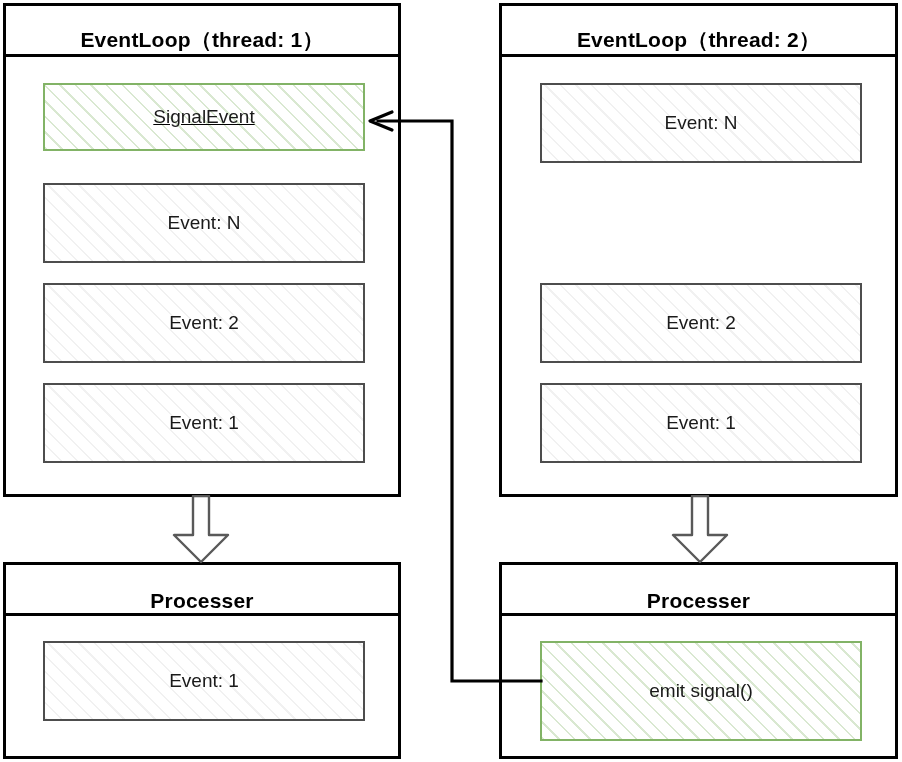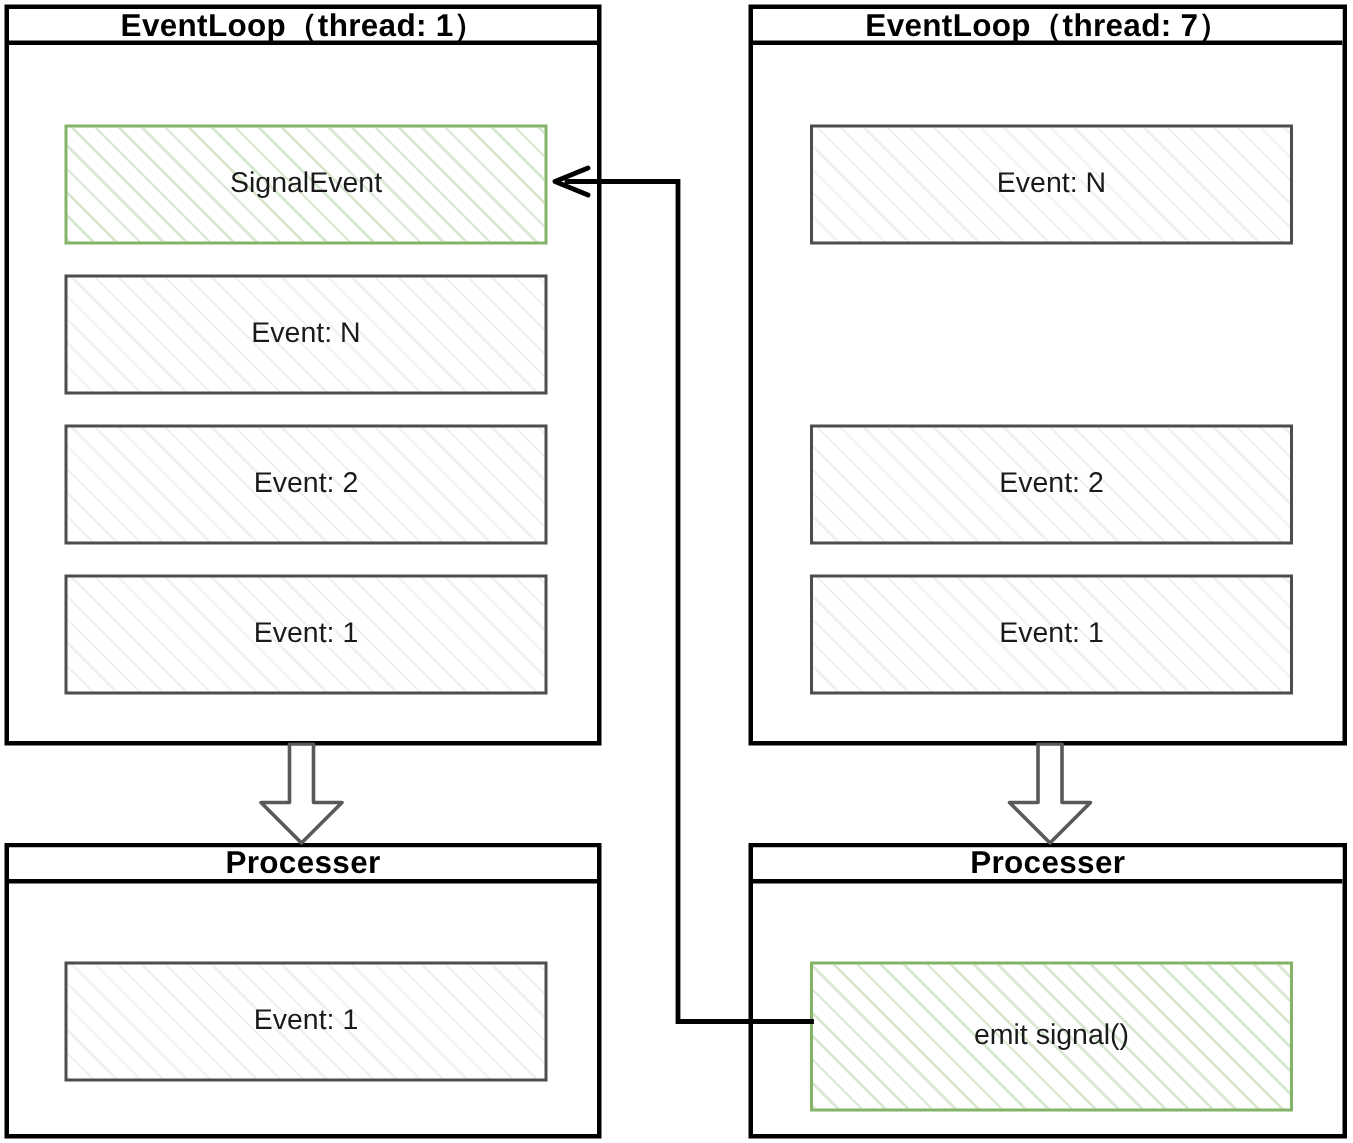--- a/index.html
+++ b/index.html
@@ -26,25 +26,25 @@
     position: absolute;
     box-sizing: border-box;
     border: 3px solid #000000;
     background: #ffffff;
   }
   .panel-header {
     position: absolute;
     left: 0;
     top: 0;
     right: 0;
-    height: 24px;
+    height: 51px;
     box-sizing: border-box;
     border-bottom: 3px solid #000000;
     display: flex;
-    align-items: center;
+    align-items: flex-end;
     justify-content: center;
     background: #ffffff;
   }
   .panel-title {
     font-size: 21px;
     font-weight: bold;
     color: #000000;
     letter-spacing: 0.2px;
     white-space: nowrap;
   }
@@ -107,38 +107,38 @@
 </head>
 <body>
 
 <div id="stage">
 
   <div class="panel" style="left:3px; top:3px; width:398px; height:494px;">
     <div class="panel-header">
       <span class="panel-title">EventLoop（thread: 1）</span>
     </div>
     <div class="panel-body">
-      <div class="ebox green" style="left:37px; top:37px; width:322px; height:80px;">
+      <div class="ebox green" style="left:37px; top:37px; width:322px; height:68px;text-decoration:underline;">
         <span class="ebox-label">SignalEvent</span>
       </div>
       <div class="ebox" style="left:37px; top:137px; width:322px; height:80px;">
         <span class="ebox-label">Event: N</span>
       </div>
       <div class="ebox" style="left:37px; top:237px; width:322px; height:80px;">
         <span class="ebox-label">Event: 2</span>
       </div>
       <div class="ebox" style="left:37px; top:337px; width:322px; height:80px;">
         <span class="ebox-label">Event: 1</span>
       </div>
     </div>
   </div>
 
   <div class="panel" style="left:499px; top:3px; width:399px; height:494px;">
     <div class="panel-header">
-      <span class="panel-title">EventLoop（thread: 7）</span>
+      <span class="panel-title">EventLoop（thread: 2）</span>
     </div>
     <div class="panel-body">
       <div class="ebox" style="left:38px; top:37px; width:322px; height:80px;">
         <span class="ebox-label">Event: N</span>
       </div>
       <div class="ebox" style="left:38px; top:237px; width:322px; height:80px;">
         <span class="ebox-label">Event: 2</span>
       </div>
       <div class="ebox" style="left:38px; top:337px; width:322px; height:80px;">
         <span class="ebox-label">Event: 1</span>

